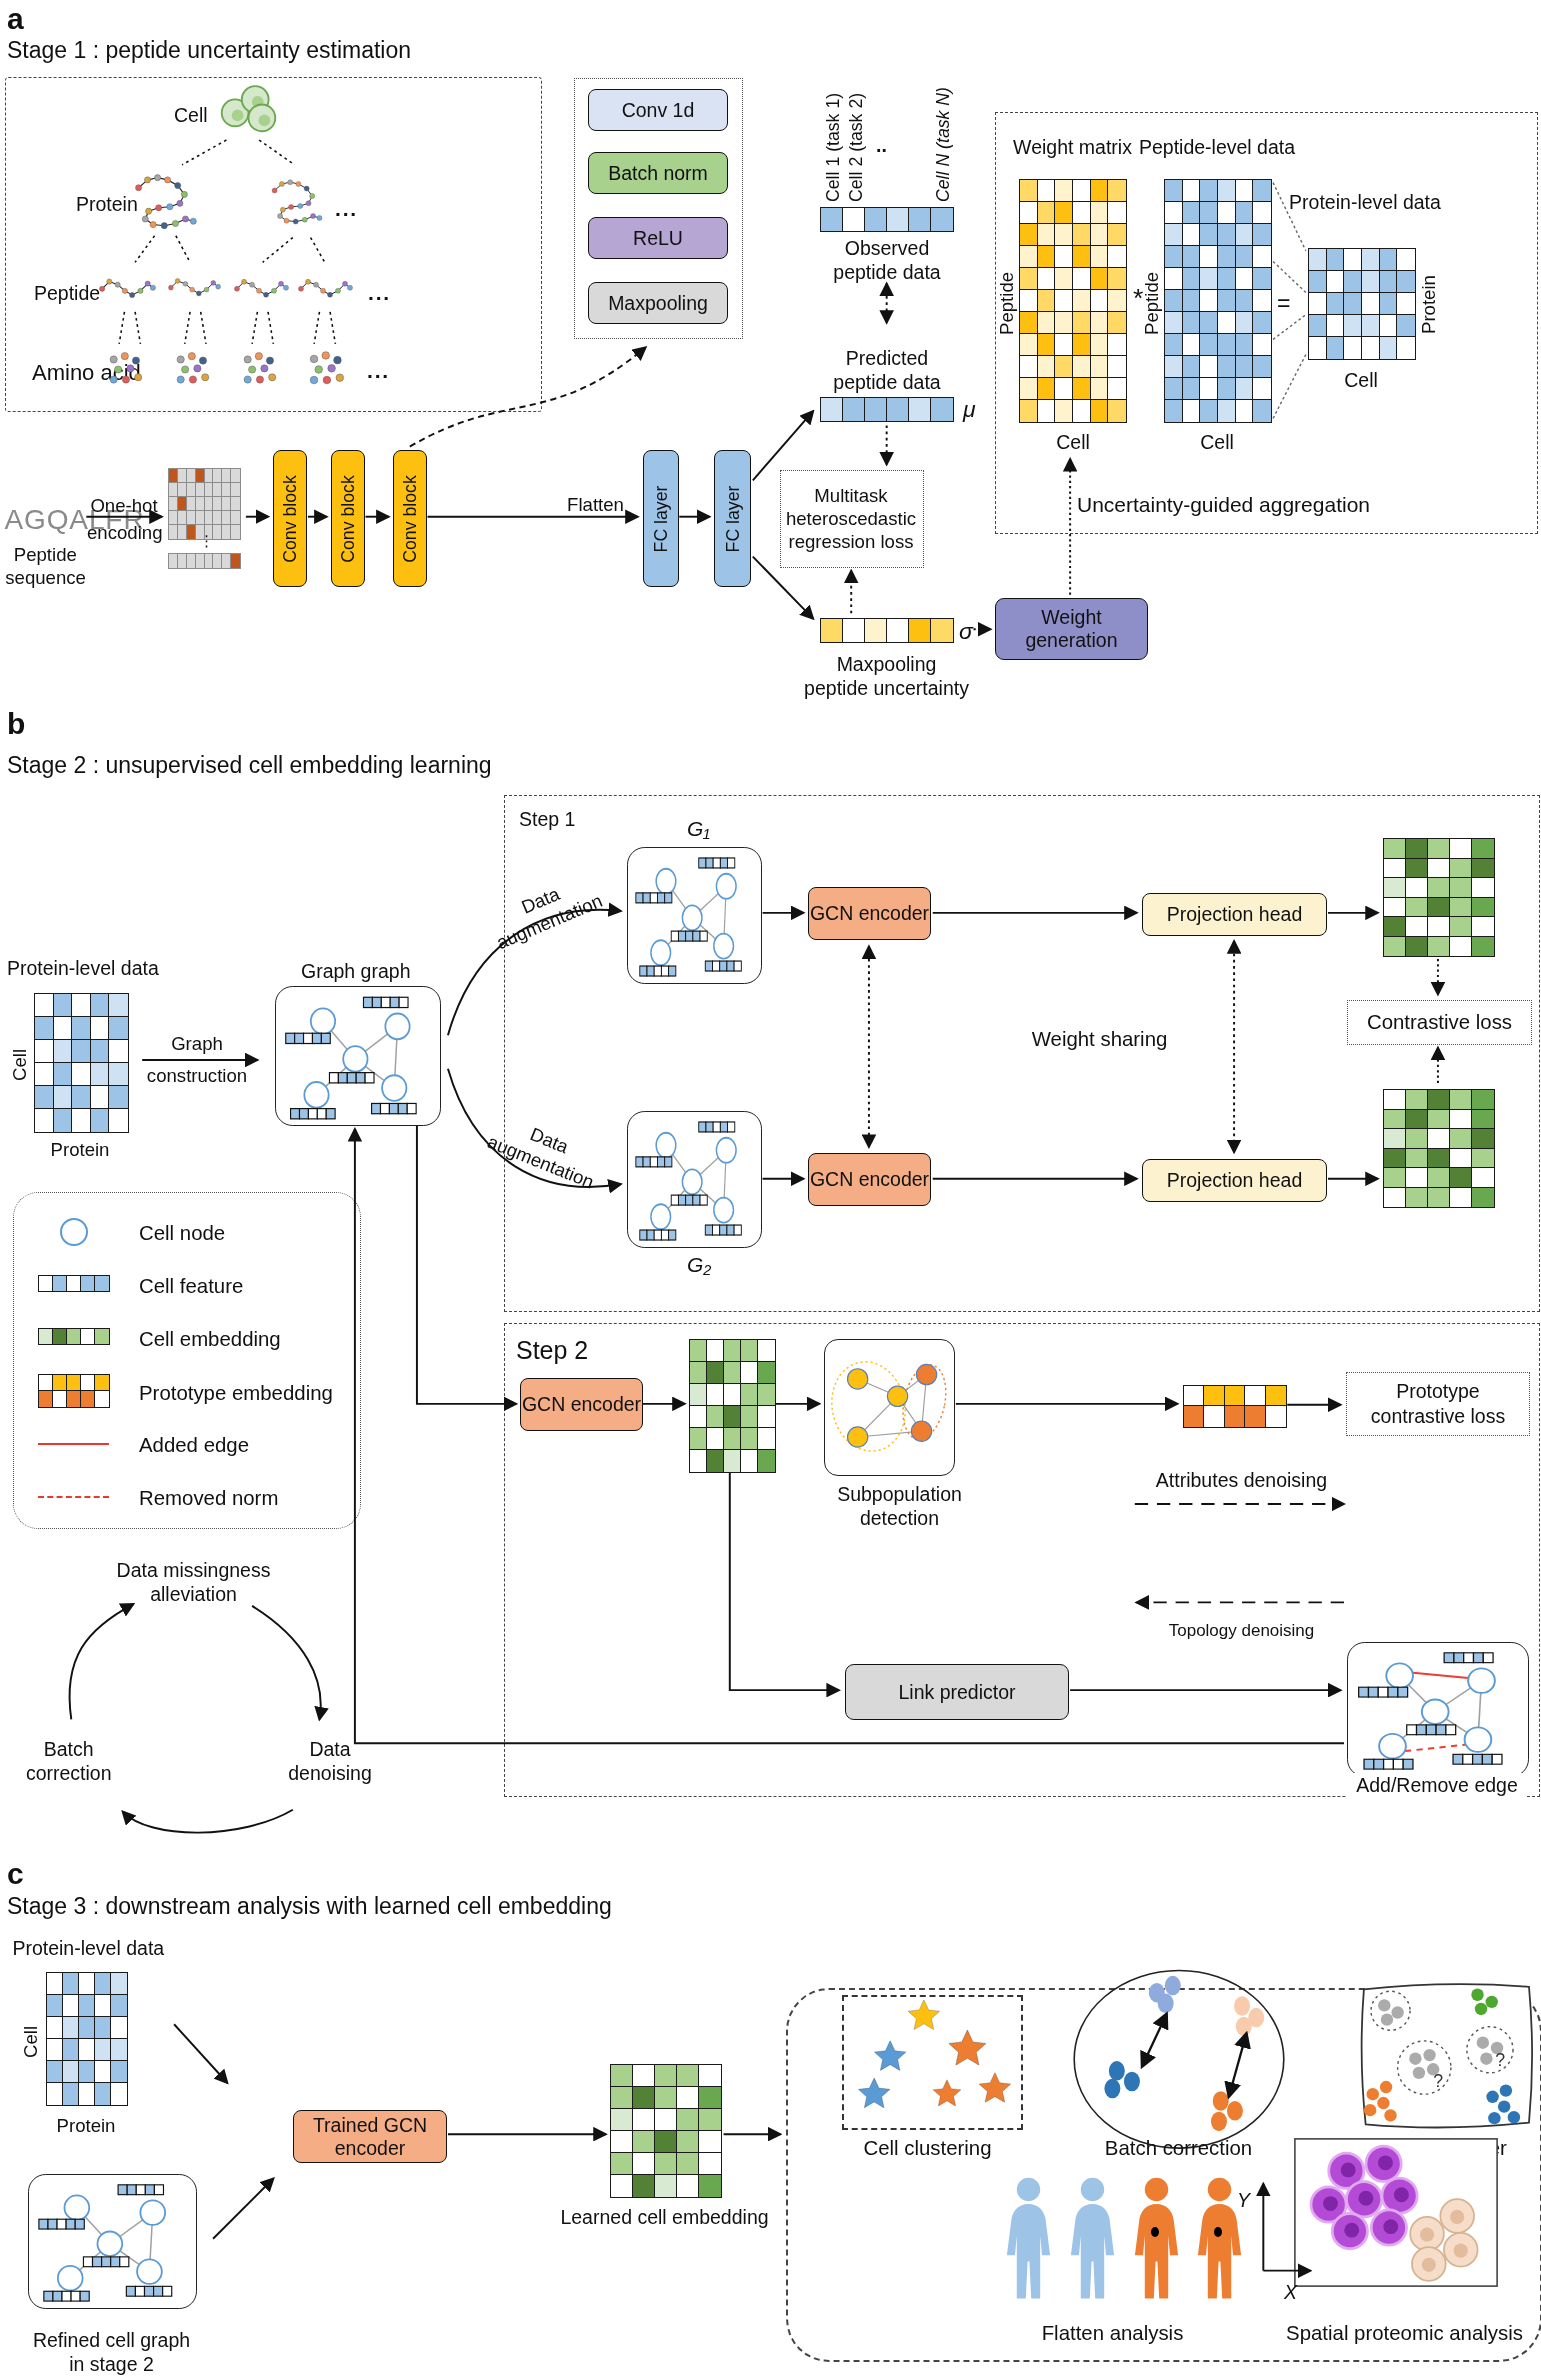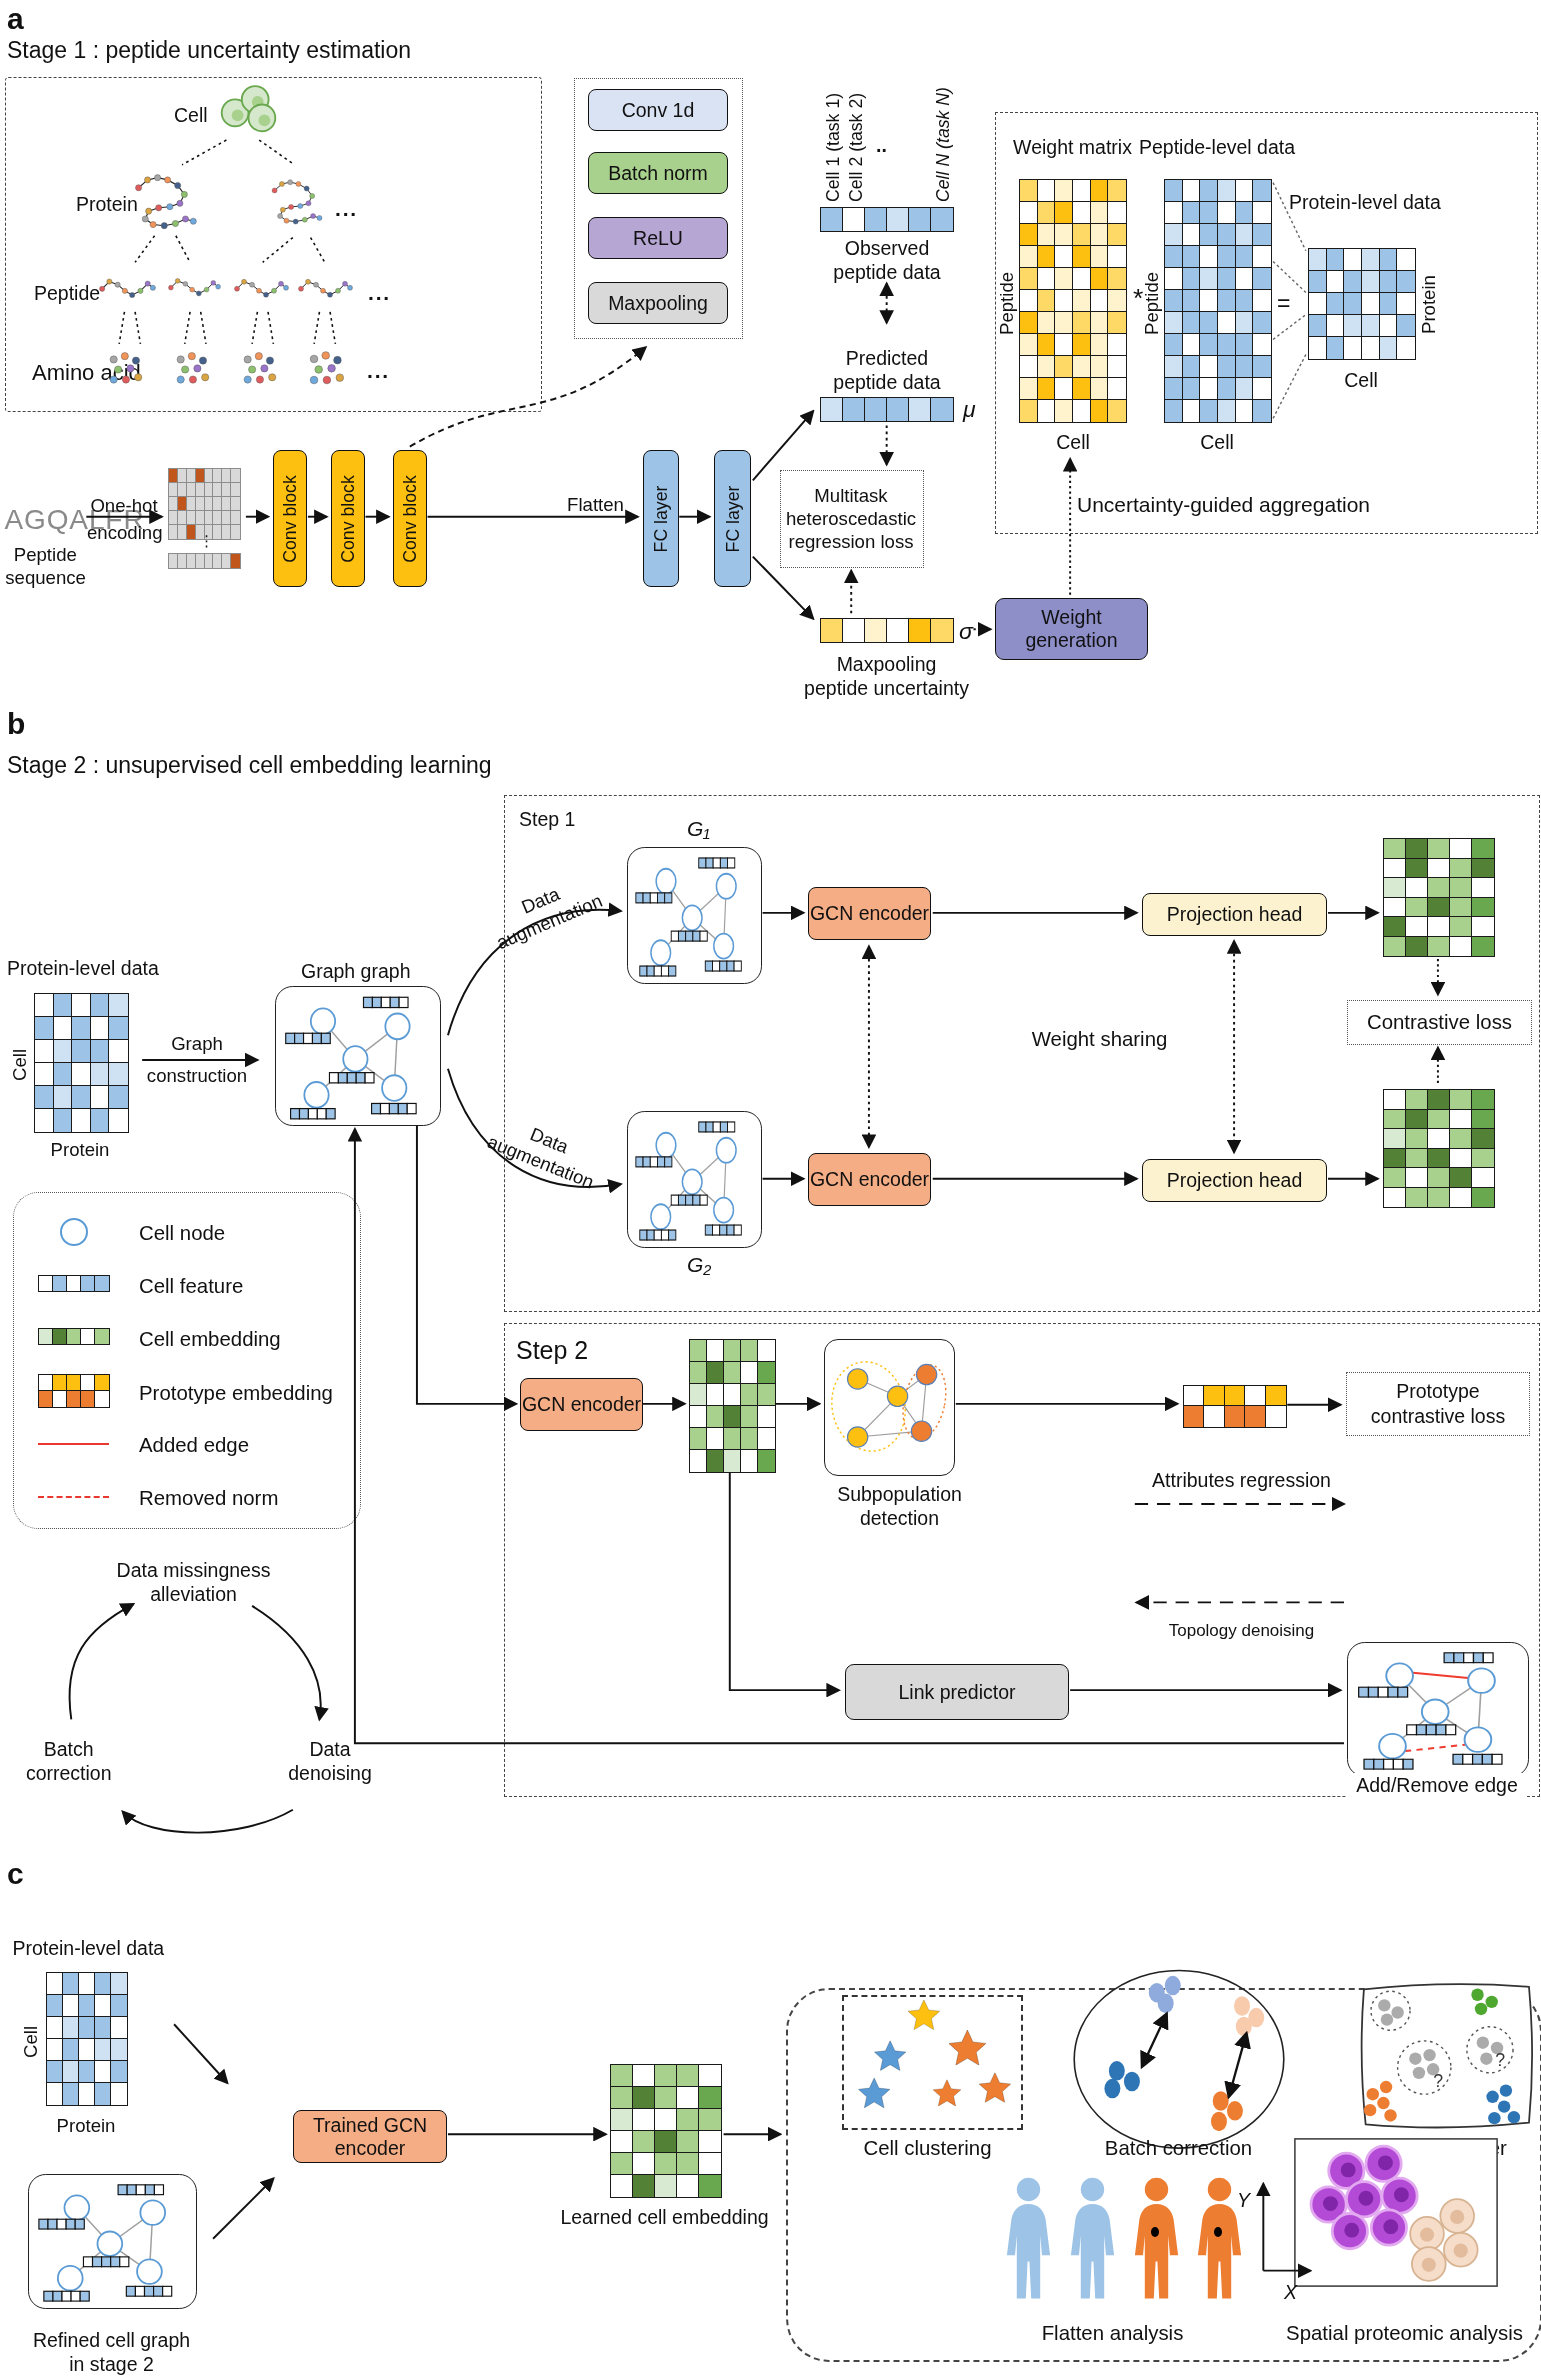--- a/index.html
+++ b/index.html
@@ -537,21 +537,21 @@
     </svg>
   </div>
   <div class="lbl c" style="left:811px;top:1482px;width:177px;font-size:19.5px;"><span>Subpopulation</span><br><span>detection</span></div>
   <div class="mat" style="left:1183px;top:1385px;">
       <div style="display: block; height: 20.4px; outline: none;"><div style="width: 20.4px; height: 20.4px; background: rgb(255, 255, 255);"></div><div style="width: 20.4px; height: 20.4px; background: rgb(253, 192, 16);"></div><div style="width: 20.4px; height: 20.4px; background: rgb(253, 192, 16);"></div><div style="width: 20.4px; height: 20.4px; background: rgb(255, 255, 255);"></div><div style="width: 20.4px; height: 20.4px; background: rgb(253, 192, 16);"></div></div>
       <div style="display: block; height: 20.4px; outline: none;"><div style="width: 20.4px; height: 20.4px; background: rgb(237, 125, 49);"></div><div style="width: 20.4px; height: 20.4px; background: rgb(255, 255, 255);"></div><div style="width: 20.4px; height: 20.4px; background: rgb(237, 125, 49);"></div><div style="width: 20.4px; height: 20.4px; background: rgb(237, 125, 49);"></div><div style="width: 20.4px; height: 20.4px; background: rgb(255, 255, 255);"></div></div>
     </div>
   <div class="dotbox" style="left:1346px;top:1372px;width:182px;height:62px;border-width:1.4px;display:flex;align-items:center;justify-content:center;font-size:19.5px;text-align:center;line-height:1.3;">
       <span><span>Prototype</span><br><span>contrastive loss</span></span>
     </div>
-  <div class="lbl c" style="left:1135px;top:1468px;width:213px;font-size:19.5px;">Attributes regression</div>
+  <div class="lbl c" style="left:1135px;top:1468px;width:213px;font-size:19.5px;">Attributes denoising</div>
   <div class="lbl c" style="left:1135px;top:1620px;width:213px;font-size:17px;">Topology denoising</div>
   <div class="box" style="left:845px;top:1664px;width:222px;height:54px;background:#d9d9d9;border-radius:8.9px;font-size:19.5px;">
       <span>Link predictor</span>
     </div>
   <div class="gbox" style="left:1347px;top:1642px;width:180px;height:133px;">
     <svg width="178" height="131" viewBox="0 0 200 160" preserveAspectRatio="none">
         <line x1="58" y1="40" x2="98" y2="84" stroke="#a0a0a0" stroke-width="1.8"></line>
         <line x1="150" y1="46" x2="98" y2="84" stroke="#a0a0a0" stroke-width="1.8"></line>
         <line x1="98" y1="84" x2="50" y2="126" stroke="#a0a0a0" stroke-width="1.8"></line>
         <line x1="98" y1="84" x2="146" y2="118" stroke="#a0a0a0" stroke-width="1.8"></line>
@@ -590,20 +590,21 @@
         <rect x="62" y="142" width="11" height="12" fill="#9dc3e6" stroke="#111" stroke-width="1.4"></rect>
       </svg>
   </div>
   <div class="lbl c" style="left:1347px;top:1773px;width:180px;font-size:19.5px;background:#fff;">Add/Remove edge</div>
 
   <div class="lbl c" style="left:98px;top:1558px;width:191px;font-size:19.5px;"><span>Data missingness</span><br><span>alleviation</span></div>
   <div class="lbl c" style="left:17.7px;top:1737px;width:102px;font-size:19.5px;"><span>Batch</span><br><span>correction</span></div>
   <div class="lbl c" style="left:279px;top:1737px;width:102px;font-size:19.5px;"><span>Data</span><br><span>denoising</span></div>
 
   <div class="panel" style="left:7px;top:1857px;">c</div>
+  <div class="stitle" style="left:7px;top:1893px;">Stage 3 : downstream analysis with learned cell embedding</div>
   <div class="lbl c" style="left:12.4px;top:1936px;width:147px;font-size:19.5px;">Protein-level data</div>
   <div class="mat" style="left:46px;top:1972px;">
       <div style="display: block; height: 22px; outline: none;"><div style="width: 16px; height: 22px; background: rgb(255, 255, 255);"></div><div style="width: 16px; height: 22px; background: rgb(157, 195, 230);"></div><div style="width: 16px; height: 22px; background: rgb(255, 255, 255);"></div><div style="width: 16px; height: 22px; background: rgb(157, 195, 230);"></div><div style="width: 16px; height: 22px; background: rgb(207, 226, 243);"></div></div>
       <div style="display: block; height: 22px; outline: none;"><div style="width: 16px; height: 22px; background: rgb(157, 195, 230);"></div><div style="width: 16px; height: 22px; background: rgb(255, 255, 255);"></div><div style="width: 16px; height: 22px; background: rgb(157, 195, 230);"></div><div style="width: 16px; height: 22px; background: rgb(255, 255, 255);"></div><div style="width: 16px; height: 22px; background: rgb(157, 195, 230);"></div></div>
       <div style="display: block; height: 22px; outline: none;"><div style="width: 16px; height: 22px; background: rgb(255, 255, 255);"></div><div style="width: 16px; height: 22px; background: rgb(207, 226, 243);"></div><div style="width: 16px; height: 22px; background: rgb(157, 195, 230);"></div><div style="width: 16px; height: 22px; background: rgb(157, 195, 230);"></div><div style="width: 16px; height: 22px; background: rgb(255, 255, 255);"></div></div>
       <div style="display: block; height: 22px; outline: none;"><div style="width: 16px; height: 22px; background: rgb(255, 255, 255);"></div><div style="width: 16px; height: 22px; background: rgb(157, 195, 230);"></div><div style="width: 16px; height: 22px; background: rgb(255, 255, 255);"></div><div style="width: 16px; height: 22px; background: rgb(207, 226, 243);"></div><div style="width: 16px; height: 22px; background: rgb(207, 226, 243);"></div></div>
       <div style="display: block; height: 22px; outline: none;"><div style="width: 16px; height: 22px; background: rgb(157, 195, 230);"></div><div style="width: 16px; height: 22px; background: rgb(207, 226, 243);"></div><div style="width: 16px; height: 22px; background: rgb(157, 195, 230);"></div><div style="width: 16px; height: 22px; background: rgb(255, 255, 255);"></div><div style="width: 16px; height: 22px; background: rgb(157, 195, 230);"></div></div>
       <div style="display: block; height: 22px; outline: none;"><div style="width: 16px; height: 22px; background: rgb(255, 255, 255);"></div><div style="width: 16px; height: 22px; background: rgb(157, 195, 230);"></div><div style="width: 16px; height: 22px; background: rgb(255, 255, 255);"></div><div style="width: 16px; height: 22px; background: rgb(157, 195, 230);"></div><div style="width: 16px; height: 22px; background: rgb(255, 255, 255);"></div></div>
     </div>
   <div class="vlabel" style="left:19.5px;top:2058px;">Cell</div>

